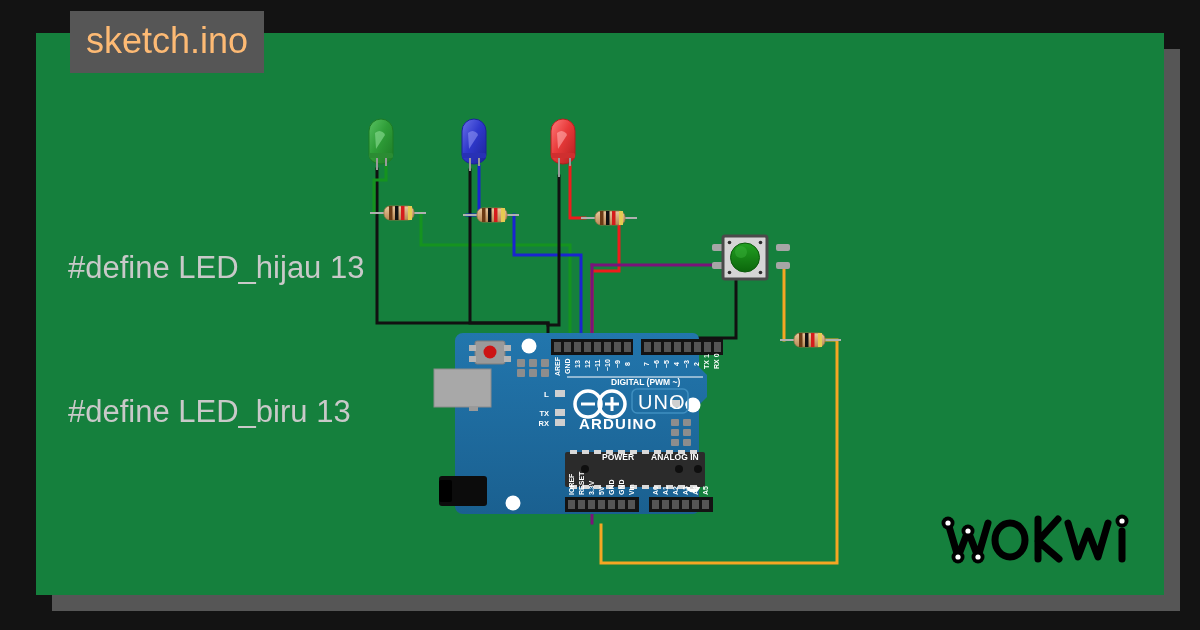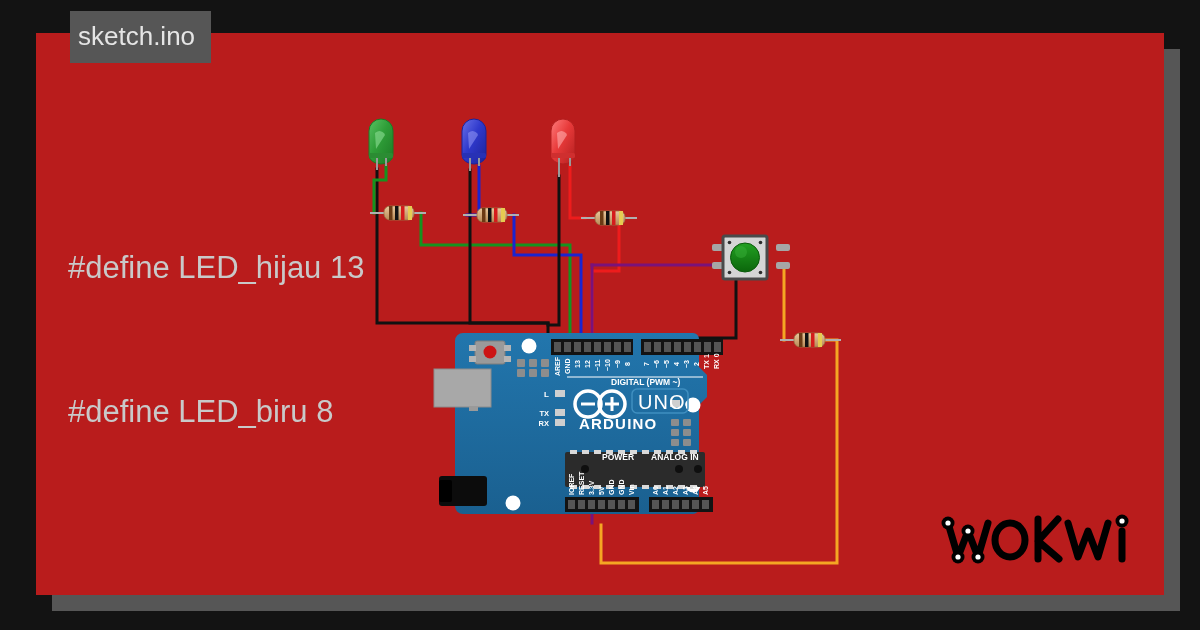--- a/index.html
+++ b/index.html
@@ -11,30 +11,30 @@
   #stage{position:relative;width:1200px;height:630px;}
 
   
   #card-shadow{
     position:absolute;left:52px;top:49px;width:1128px;height:562px;
     background:#565656;
   }
   
   #card{
     position:absolute;left:36px;top:33px;width:1128px;height:562px;
-    background:#b91c1c;
+    background:#15803d;
     overflow:hidden;
   }
 
   
   #filename-chip{
     position:absolute;left:70px;top:11px;
-    background:#565656;color:#e5e5e5;
-    font-size:26px;line-height:1;
-    padding:12px 16px 14px 8px;
+    background:#565656;color:#fdba74;
+    font-size:36px;line-height:1;
+    padding:12px 16px 14px 16px;
     letter-spacing:0px;
     z-index:40;
   }
 
   
   #code{
     position:absolute;left:32px;top:115px;width:800px;
     color:#c9c9c9;
     font-size:31px;
     line-height:48px;
@@ -59,21 +59,21 @@
 <body>
 
 <div id="stage">
 
   <div id="card-shadow"></div>
 
   <div id="card">
 
     <div id="code">
       <span class="ln">#define LED_hijau 13</span>
-      <span class="ln">#define LED_biru 8</span>
+      <span class="ln">#define LED_biru 13</span>
       
       
       
       
       
       
       
     </div>
 
     <svg id="circuit" viewBox="0 0 1128 562">

